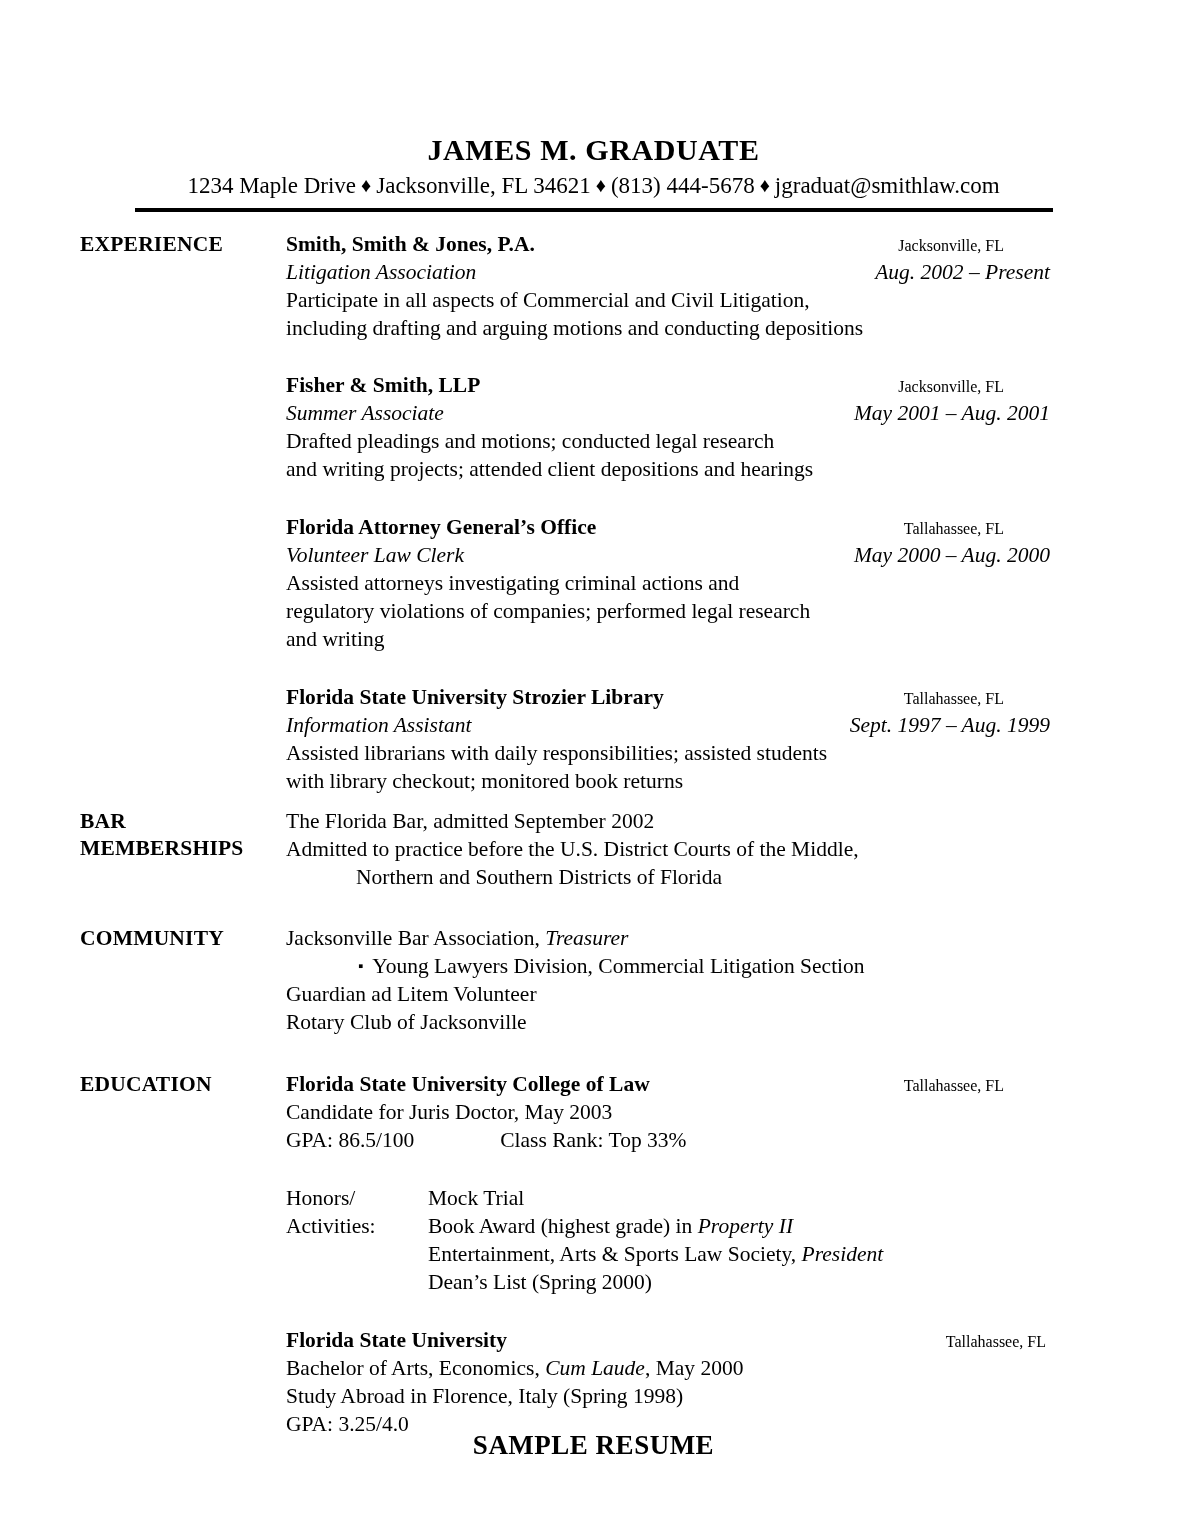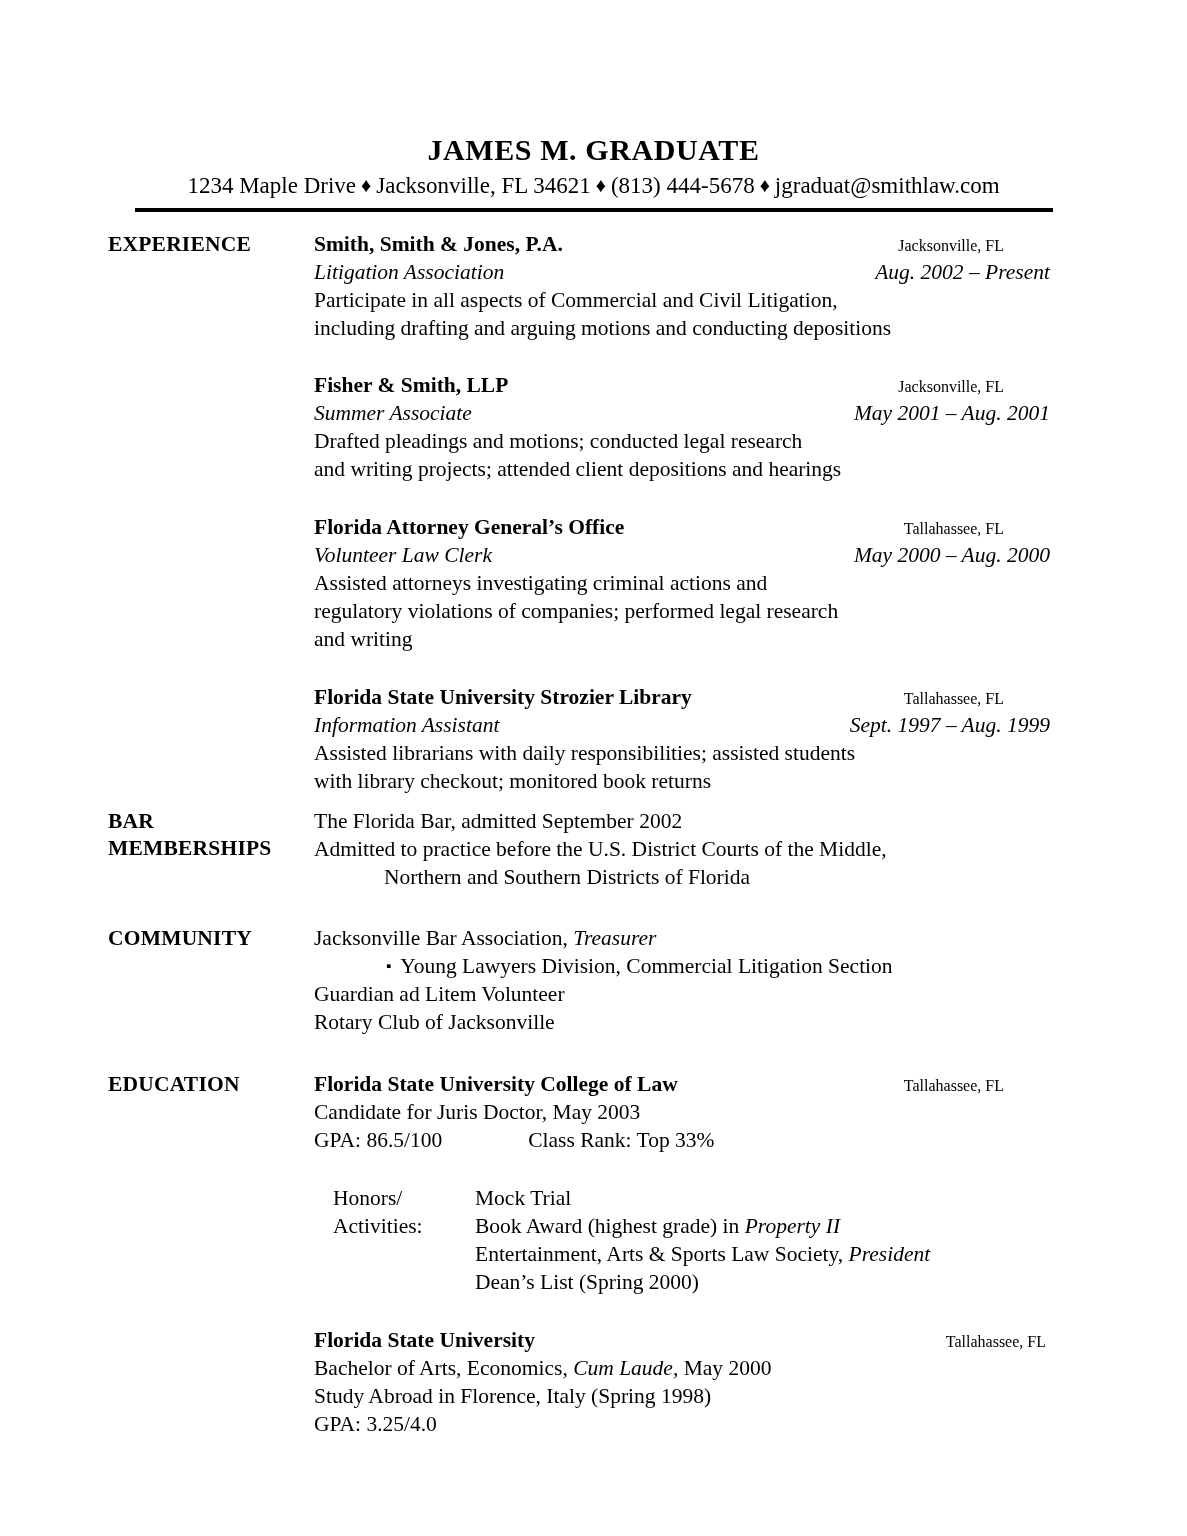--- a/index.html
+++ b/index.html
@@ -47,21 +47,21 @@
   }
   .hdr-rule {
     margin: 9px auto 0 auto;
     width: 918px;
     height: 0;
     border-top: 4px solid #000000;
   }
 
   
   .body {
-    padding-left: 108px;
+    padding-left: 80px;
     padding-right: 137px;
     padding-top: 19px;
   }
   .section {
     display: flex;
     align-items: flex-start;
   }
   .sec-label {
     width: 206px;
     flex: 0 0 206px;
@@ -140,21 +140,20 @@
   .honors {
     display: flex;
     align-items: flex-start;
     margin-top: 30px;
   }
   .honors .hon-label {
     width: 142px;
     flex: 0 0 142px;
     font-size: 21.5px;
     line-height: 1.30;
-    margin-left: 19px;
   }
   .honors .hon-label .ln { display: block; }
   .honors .hon-body {
     flex: 1 1 auto;
     font-size: 21.5px;
     line-height: 1.30;
   }
   .honors .hon-body .ln { display: block; }
 
   .sec-gap-bar { margin-top: 12px; }
@@ -320,14 +319,15 @@
             <span class="ln">Study Abroad in Florence, Italy (Spring 1998)</span>
             <span class="ln">GPA: 3.25/4.0</span>
           </div>
         </div>
 
       </div>
     </div>
 
   </div>
 
+  <div class="footer">SAMPLE RESUME</div>
 
 </div>
 
 </body></html>

